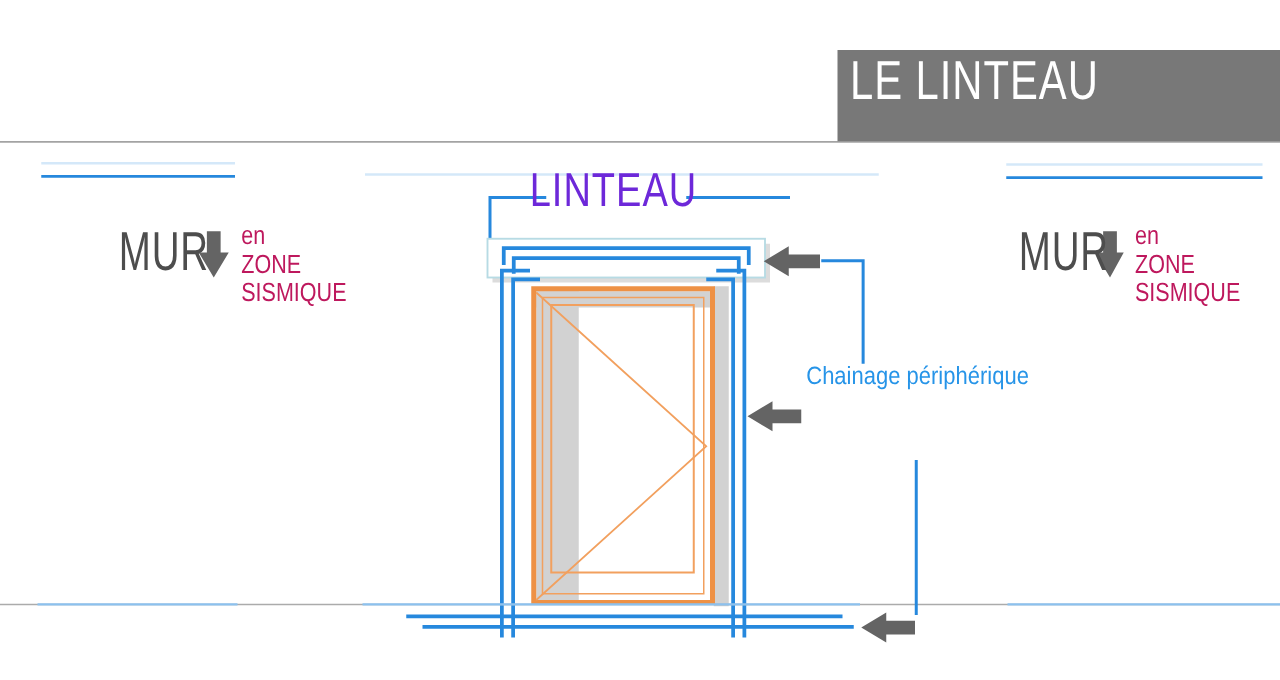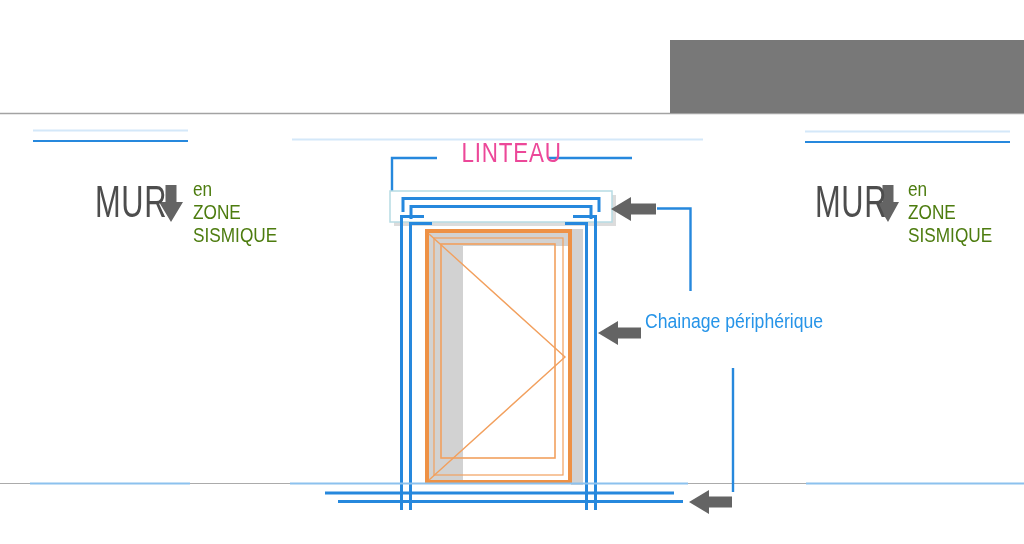--- a/index.html
+++ b/index.html
@@ -13,32 +13,32 @@
   
   .banner{
     left:670px;top:40px;width:354px;height:73px;
     background:#787878;color:#ffffff;box-sizing:border-box;
     padding:2px 0 0 10px;
   }
   .banner-title{font-size:44px;line-height:46px;font-weight:400;letter-spacing:1px;}
   .banner-sub{font-size:21px;line-height:22px;font-weight:400;margin-top:0px;}
   
   .lintel-label{
-    left:412px;top:134px;width:200px;text-align:center;
-    color:#ec4899;font-size:28px;line-height:38px;letter-spacing:1px;
+    left:391px;top:134px;width:200px;text-align:center;
+    color:#6d28d9;font-size:38px;line-height:38px;letter-spacing:1px;
   }
   .lintel-label .condensed{transform-origin:center;transform:scaleX(0.8);}
   
   .mur{color:#4d4d4d;font-size:44px;line-height:44px;letter-spacing:1px;}
   .mur .condensed{transform:scaleX(0.70);}
-  .wall-sub{color:#4d7c0f;font-size:21px;line-height:23px;font-weight:400;}
+  .wall-sub{color:#be185d;font-size:21px;line-height:23px;font-weight:400;}
   .wall-sub div{white-space:nowrap;}
   .wall-sub .condensed{transform:scaleX(0.82);}
   
-  .annotation{color:#2694e8;font-size:20px;line-height:23px;margin-top:20px;}
+  .annotation{color:#2694e8;font-size:20px;line-height:23px;}
   .annotation div{white-space:nowrap;}
   .annotation .condensed{transform:scaleX(0.88);}
 </style>
 </head>
 <body>
 
 <div id="stage">
 
   <svg id="diagram-svg" width="1024" height="544" viewBox="0 0 1024 544">
 
@@ -103,20 +103,23 @@
     <g fill="#646464">
       <polygon points="611,209 631,197 631,203.5 656,203.5 656,214.5 631,214.5 631,221"></polygon>
       <polygon points="598,333 618,321 618,327.5 641,327.5 641,338.5 618,338.5 618,345"></polygon>
       <polygon points="689,502 709,490 709,496.5 732,496.5 732,507.5 709,507.5 709,514"></polygon>
       <polygon points="171,222 159,202 165.5,202 165.5,185 176.5,185 176.5,202 183,202"></polygon>
       <polygon points="888,222 876,202 882.5,202 882.5,185 893.5,185 893.5,202 899,202"></polygon>
     </g>
   </svg>
 
   <div class="abs banner">
+    <div class="banner-title">
+      <span class="condensed">LE LINTEAU</span>
+    </div>
   </div>
 
   <div class="abs lintel-label">
     <span class="condensed">LINTEAU</span>
   </div>
 
   <div class="abs mur" style="left:95px;top:180px;">
     <span class="condensed">MUR</span>
   </div>
   <div class="abs wall-sub" style="left:193px;top:177px;">

